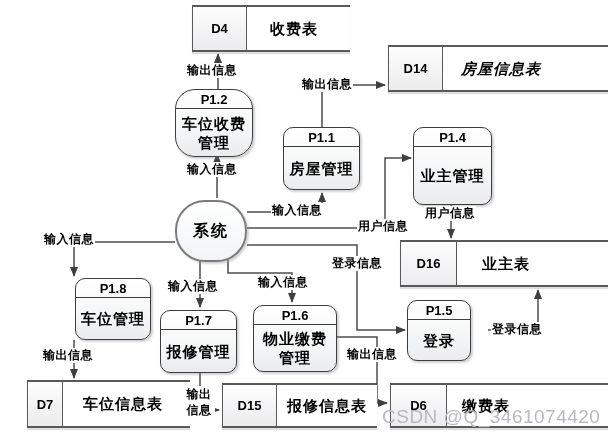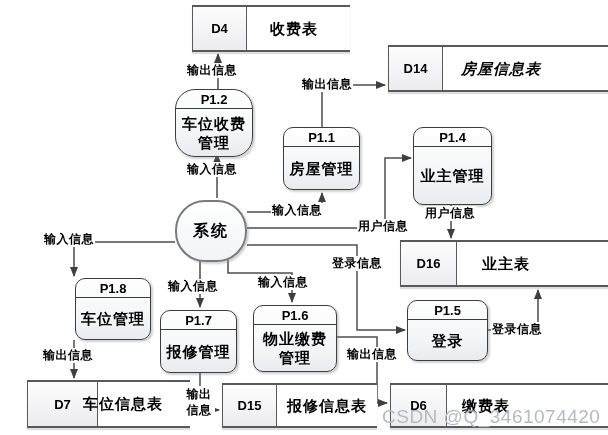--- a/index.html
+++ b/index.html
@@ -83,21 +83,21 @@
       </div>
     <div class="s-label" style="left:113px;font-style:italic;">房屋信息表</div>
   </div>
   <div class="store" style="left:400px;top:240px;width:208px;height:47px;">
     <div class="s-cell" style="width:57px;">
         <span>D16</span>
       </div>
     <div class="s-label" style="left:106px;font-family:Liberation Serif, serif;">业主表</div>
   </div>
   <div class="store" style="left:27px;top:380px;width:163px;height:48px;">
-    <div class="s-cell" style="width:71px;">
+    <div class="s-cell" style="width:36px;">
         <span>D7</span>
       </div>
     <div class="s-label" style="left:96px;">车位信息表</div>
   </div>
   <div class="store" style="left:222px;top:383px;width:155px;height:45px;">
     <div class="s-cell" style="width:55px;">
         <span>D15</span>
       </div>
     <div class="s-label" style="left:105px;">报修信息表</div>
   </div>
@@ -125,21 +125,21 @@
     <div class="p-body">车位管理</div>
   </div>
   <div class="process" style="left:160px;top:310px;width:77px;height:63px;">
     <div class="p-head">P1.7</div>
     <div class="p-body">报修管理</div>
   </div>
   <div class="process" style="left:253px;top:305px;width:84px;height:67px;">
     <div class="p-head">P1.6</div>
     <div class="p-body">物业缴费管理</div>
   </div>
-  <div class="process" style="left:407px;top:300px;width:81px;height:61px;">
+  <div class="process" style="left:407px;top:300px;width:64px;height:61px;">
     <div class="p-head">P1.5</div>
     <div class="p-body">登录</div>
   </div>
 
   <div class="sys-box" style="left:175px;top:200px;width:72px;height:62px;border-radius:30px;">系统</div>
 
   <div class="flabel" style="left:186px;top:63px;">输出信息</div>
   <div class="flabel" style="left:186px;top:162px;">输入信息</div>
   <div class="flabel" style="left:301px;top:77px;">输出信息</div>
   <div class="flabel" style="left:271px;top:203px;">输入信息</div>

